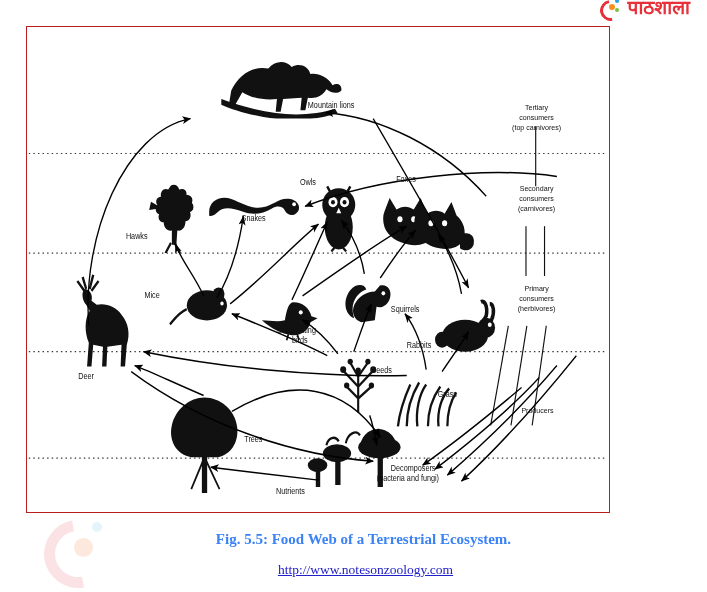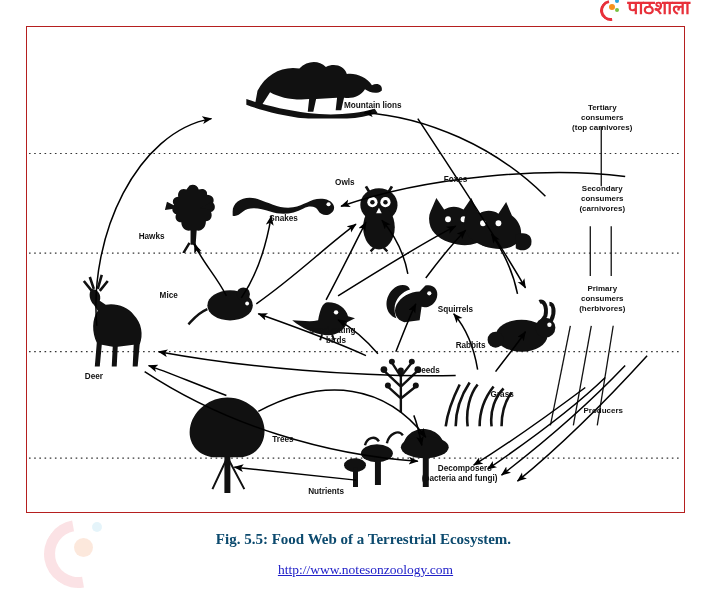--- a/index.html
+++ b/index.html
@@ -40,34 +40,33 @@
   }
   #brand-text{
     font-family:"DejaVu Sans", sans-serif;
     font-size:19px;font-weight:bold;color:#e8303a;line-height:20px;
     letter-spacing:0px;
   }
 
   
   #figure-frame{
     position:absolute;
-    left:26px;top:26px;width:659px;height:487px;
+    left:26px;top:26px;width:584px;height:487px;
     border:1.6px solid #b51f1f;
     background:#ffffff;
     box-sizing:border-box;
-    font-weight:bold;
   }
   #diagram-canvas{position:absolute;left:0;top:0;width:100%;height:100%;}
 
   
   #figure-caption{
     position:absolute;left:0;right:0;top:531px;
     text-align:center;
     font-family:"Liberation Serif", serif;
-    font-size:15px;font-weight:bold;color:#0c4a6e;margin-left:20px;
+    font-size:15px;font-weight:bold;color:#3b82f6;margin-left:20px;
   }
   #source-link{
     position:absolute;left:0;right:0;top:562px;
     text-align:center;
     font-family:"Liberation Serif", serif;
     font-size:13.5px;color:#2020c8;text-decoration:underline;margin-left:24px;
   }
 
   
   #page-watermark{

